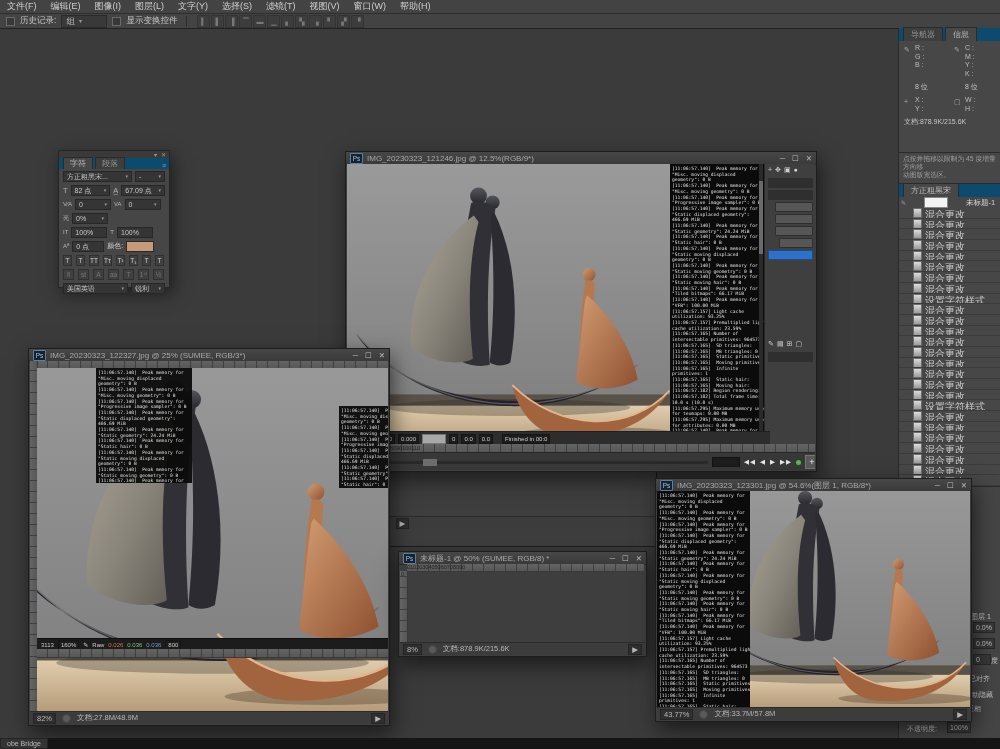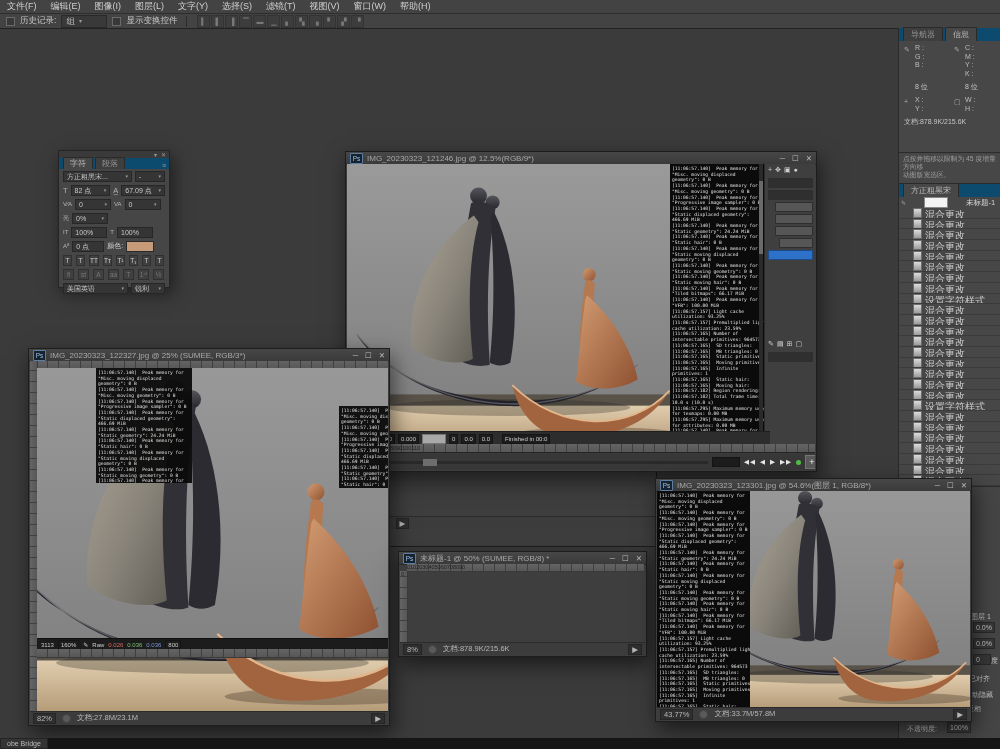--- a/index.html
+++ b/index.html
@@ -583,21 +583,21 @@
       <span style="color:#d86a5e">0.026</span>
       <span style="color:#7fc06f">0.036</span>
       <span style="color:#7a95d8">0.036</span>
       <span class="vfld">800</span>
     </div>
     <div class="abs rulh" style="left:0;top:281px;width:351px;height:8px"></div>
   </div>
   <div class="sbar">
     <span class="chip">82%</span>
     <span class="sdot"></span>
-    <span>文档:27.8M/23.1M</span>
+    <span>文档:27.8M/48.9M</span>
     <span class="chip" style="margin-left:auto">▶</span>
   </div>
 </div>
 
 <div class="win" style="left:398px;top:551px;width:247px;height:104px">
   <div class="tbar">
     <span class="psicon">Ps</span>
     <span>未标题-1 @ 50% (SUMEE, RGB/8) *</span>
     <span class="winbtns">
       <span>─</span>

